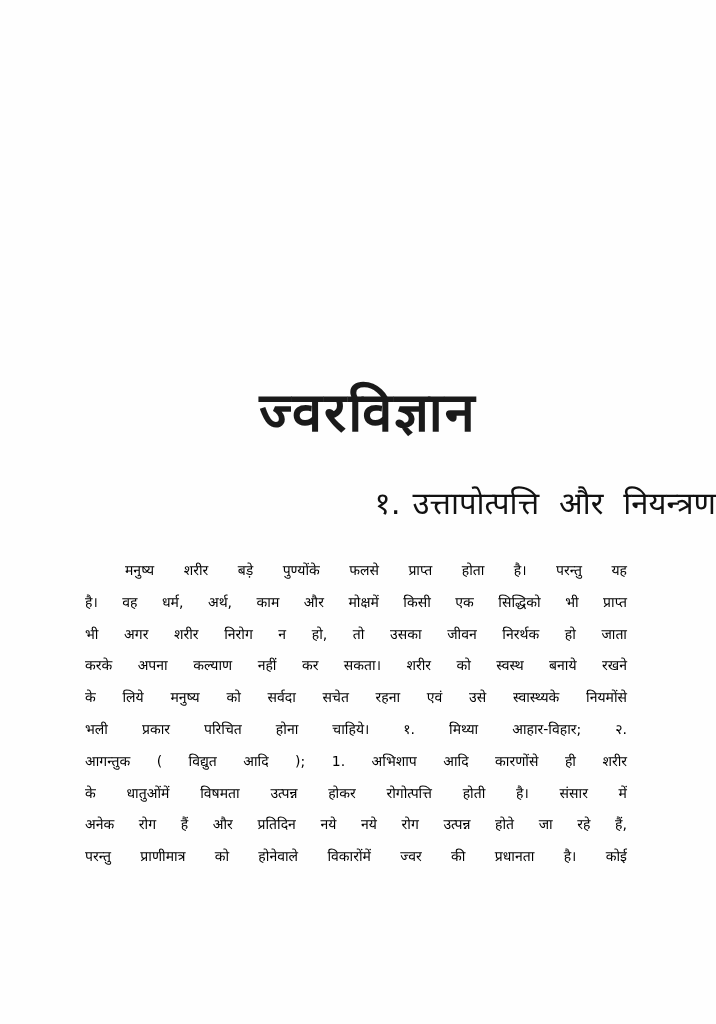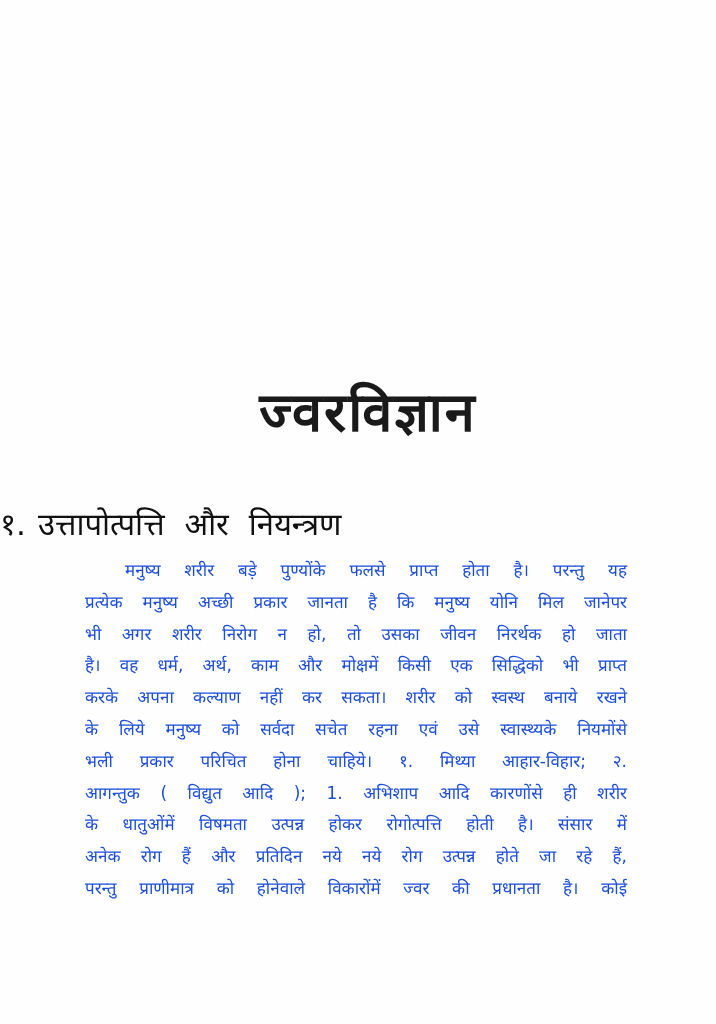--- a/index.html
+++ b/index.html
@@ -32,40 +32,40 @@
       font-size: 54px;
       line-height: 70px;
       letter-spacing: 2px;
       color: #1a1a1a;
       padding-left: 10px;
     }
     .section-heading {
       position: absolute;
       left: 0;
       width: 716px;
-      top: 499px;
-      text-align: left;
+      top: 478px;
+      text-align: right;
       font-family: "DejaVu Sans", sans-serif;
       font-size: 31px;
       line-height: 50px;
       color: #111;
       word-spacing: 10px;
     }
     .section-heading .num {
       margin-right: 12px;
     }
     .body-text {
       position: absolute;
       left: 85px;
       top: 555px;
       width: 542px;
       font-family: "DejaVu Sans", sans-serif;
-      font-size: 17px;
+      font-size: 14px;
       line-height: 31.8px;
-      color: #1d4ed8;
+      color: #000000;
     }
     .line {
       display: block;
       white-space: nowrap;
       text-align: justify;
       text-align-last: justify;
       height: 31.8px;
       overflow: visible;
     }
     .line.indent {
@@ -78,23 +78,22 @@
 <div class="page">
 
   <div class="main-title">ज्वरविज्ञान</div>
 
   <div class="section-heading">
     <span class="num">१.</span><span>उत्तापोत्पत्ति और नियन्त्रण</span>
   </div>
 
   <div class="body-text">
     <span class="line indent">मनुष्य शरीर बड़े पुण्योंके फलसे प्राप्त होता है। परन्तु यह</span>
-    <span class="line">प्रत्येक मनुष्य अच्छी प्रकार जानता है कि मनुष्य योनि मिल जानेपर</span>
+    <span class="line">है। वह धर्म, अर्थ, काम और मोक्षमें किसी एक सिद्धिको भी प्राप्त</span>
     <span class="line">भी अगर शरीर निरोग न हो, तो उसका जीवन निरर्थक हो जाता</span>
-    <span class="line">है। वह धर्म, अर्थ, काम और मोक्षमें किसी एक सिद्धिको भी प्राप्त</span>
     <span class="line">करके अपना कल्याण नहीं कर सकता। शरीर को स्वस्थ बनाये रखने</span>
     <span class="line">के लिये मनुष्य को सर्वदा सचेत रहना एवं उसे स्वास्थ्यके नियमोंसे</span>
     <span class="line">भली प्रकार परिचित होना चाहिये। १. मिथ्या आहार-विहार; २.</span>
     <span class="line">आगन्तुक ( विद्युत आदि ); 1. अभिशाप आदि कारणोंसे ही शरीर</span>
     <span class="line">के धातुओंमें विषमता उत्पन्न होकर रोगोत्पत्ति होती है। संसार में</span>
     <span class="line">अनेक रोग हैं और प्रतिदिन नये नये रोग उत्पन्न होते जा रहे हैं,</span>
     <span class="line">परन्तु प्राणीमात्र को होनेवाले विकारोंमें ज्वर की प्रधानता है। कोई</span>
   </div>
 
 </div>

